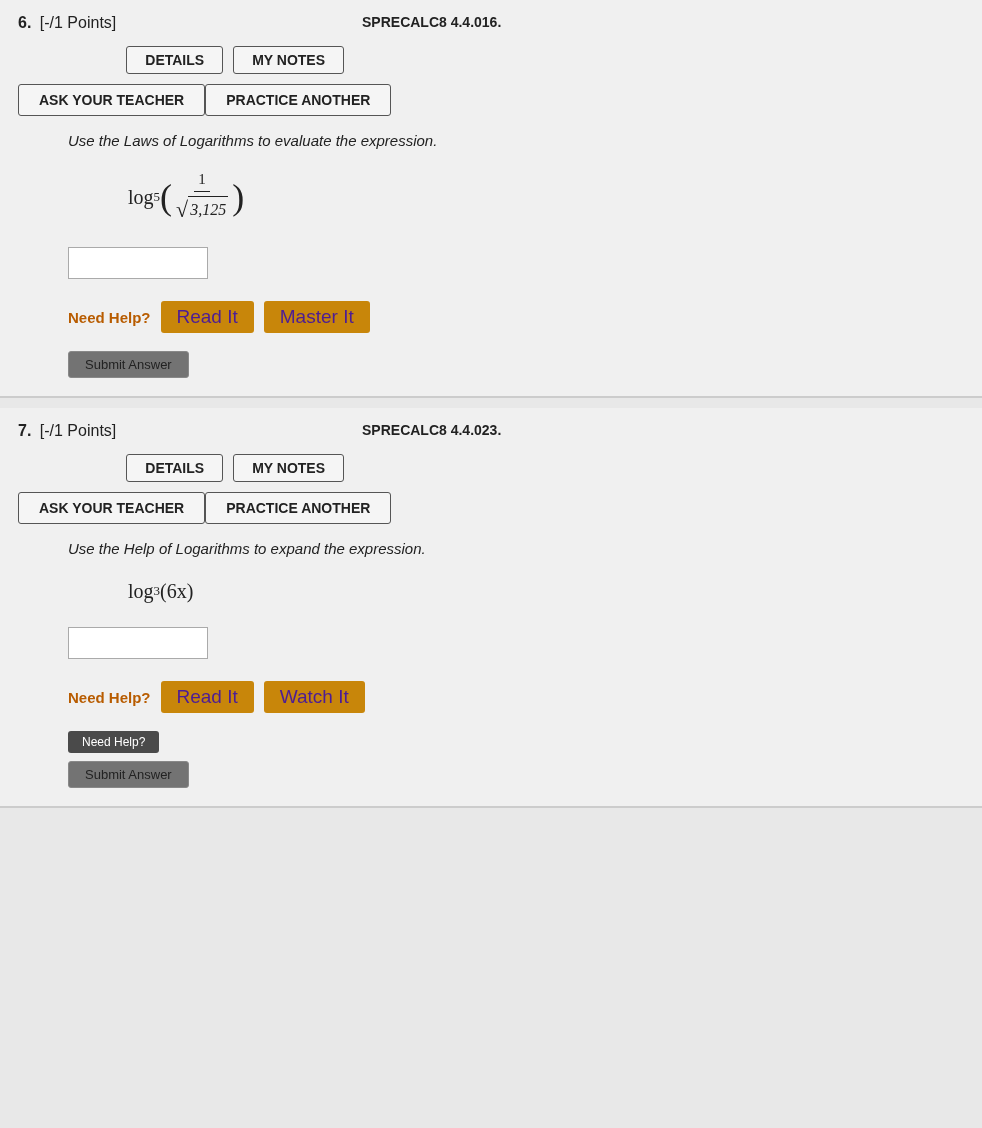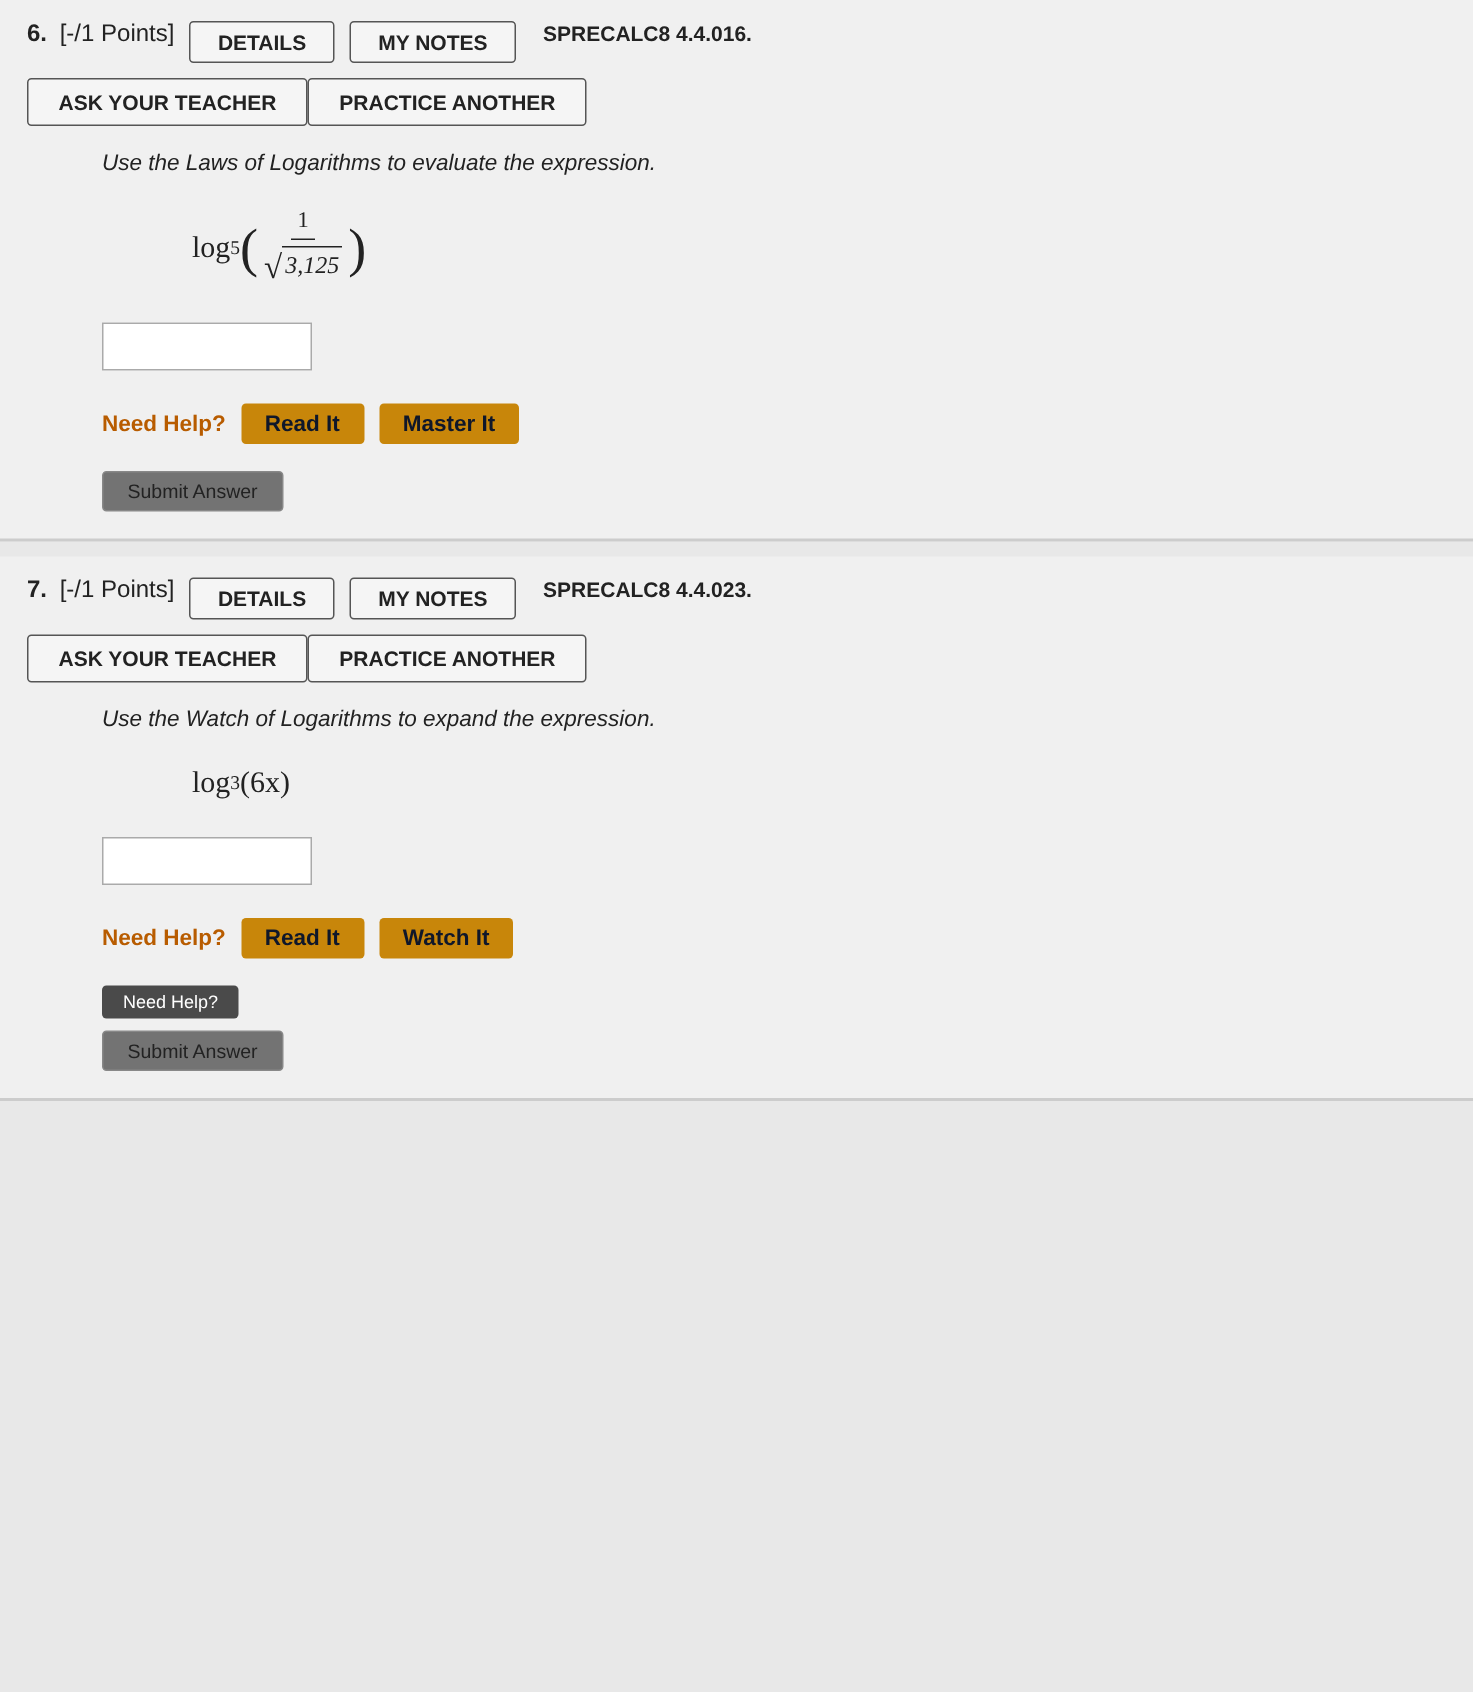--- a/index.html
+++ b/index.html
@@ -34,20 +34,21 @@
 
     .btn-outline {
       border: 1.5px solid #555;
       background: #f5f5f5;
       padding: 5px 18px;
       font-size: 14px;
       font-weight: bold;
       cursor: pointer;
       border-radius: 3px;
       color: #222;
+      margin-top: 32px;
     }
 
     .header-code {
       font-weight: bold;
       font-size: 14px;
       color: #222;
       margin-left: 8px;
     }
 
     .action-row {
@@ -103,25 +104,25 @@
     }
 
     .need-help-label {
       font-weight: bold;
       font-size: 15px;
       color: #b85c00;
     }
 
     .btn-help {
       background: #c8860a;
-      color: #0f172a;
+      color: #4c1d95;
       border: none;
       padding: 5px 16px;
-      font-size: 15px;
-      font-weight: bold;
+      font-size: 19px;
+      font-weight: normal;
       cursor: pointer;
       border-radius: 3px;
     }
 
     .btn-submit {
       border: 1.5px solid #888;
       background: #737373;
       padding: 5px 16px;
       font-size: 13px;
       cursor: pointer;
@@ -240,21 +241,21 @@
     </span>
     <button class="btn-outline">DETAILS</button>
     <button class="btn-outline">MY NOTES</button>
     <span class="header-code">SPRECALC8 4.4.023.</span>
   </div>
   <div class="action-row">
     <button class="btn-action">ASK YOUR TEACHER</button>
     <button class="btn-action">PRACTICE ANOTHER</button>
   </div>
   <div class="question-body">
-    <p class="instruction-text">Use the Watch of Logarithms to expand the expression.</p>
+    <p class="instruction-text">Use the Help of Logarithms to expand the expression.</p>
 
     <div class="math-expression">
       <span class="log-expr" style="font-size:20px; font-family:'Times New Roman',Times,serif;">
         <span>log</span>
           <span class="log-base">3</span>
         <span>(</span>
           <span>6x</span>
           <span>)</span>
       </span>
     </div>

